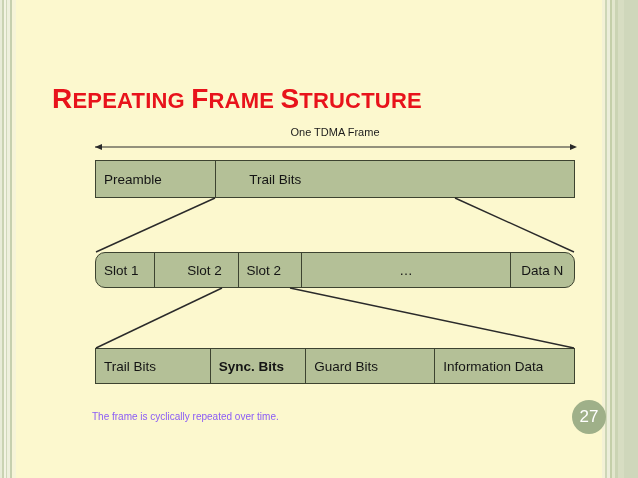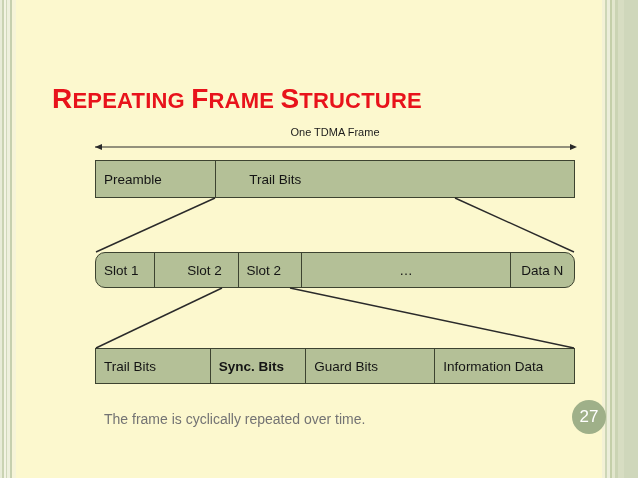--- a/index.html
+++ b/index.html
@@ -115,24 +115,24 @@
   .connectors {
     position: absolute;
     left: 0; top: 0;
     width: 638px; height: 478px;
     pointer-events: none;
   }
 
   
   .caption {
     position: absolute;
-    left: 104px;
+    left: 92px;
     top: 411px;
-    font-size: 14px;
-    color: #737373;
+    font-size: 10px;
+    color: #8b5cf6;
     font-family: "Liberation Sans", sans-serif;
     white-space: nowrap;
   }
 
   
   .badge {
     position: absolute;
     left: 572px;
     top: 400px;
     width: 34px;

